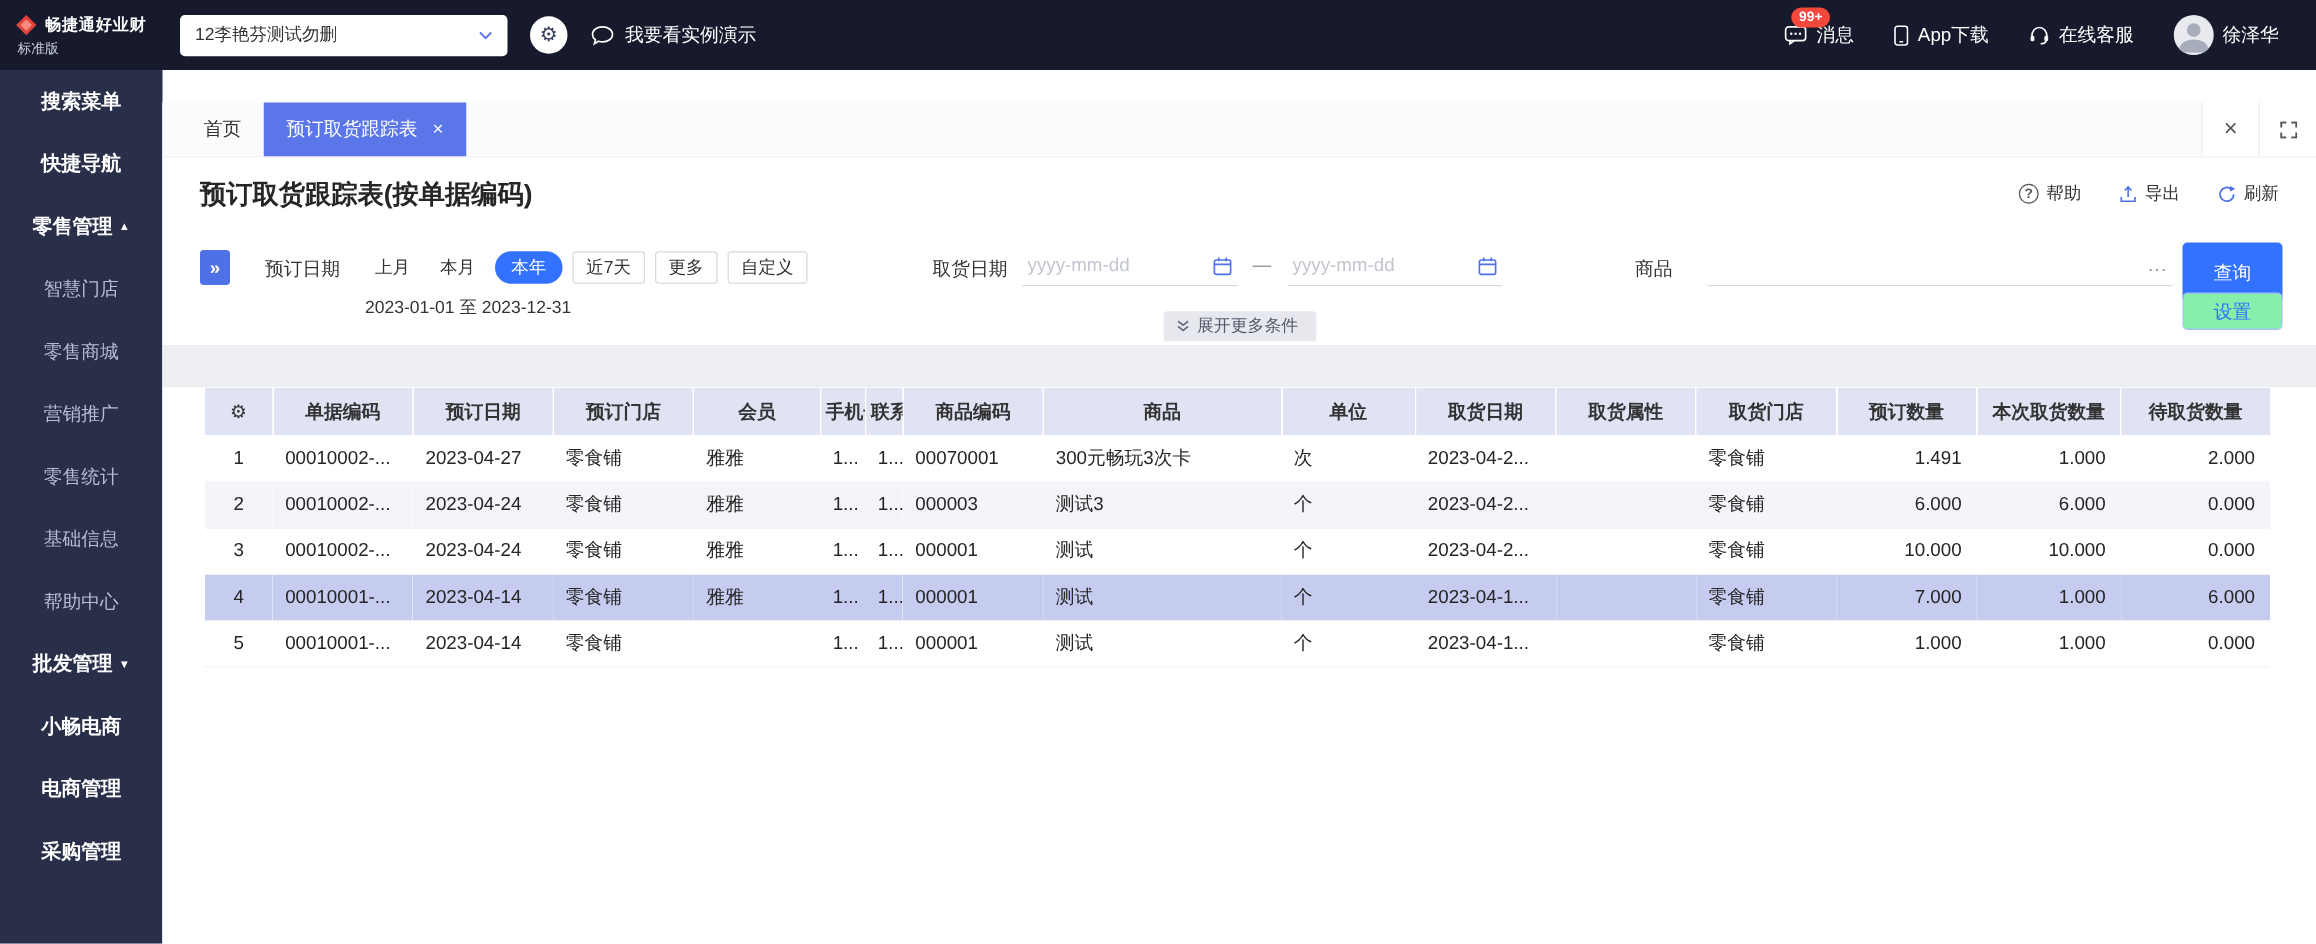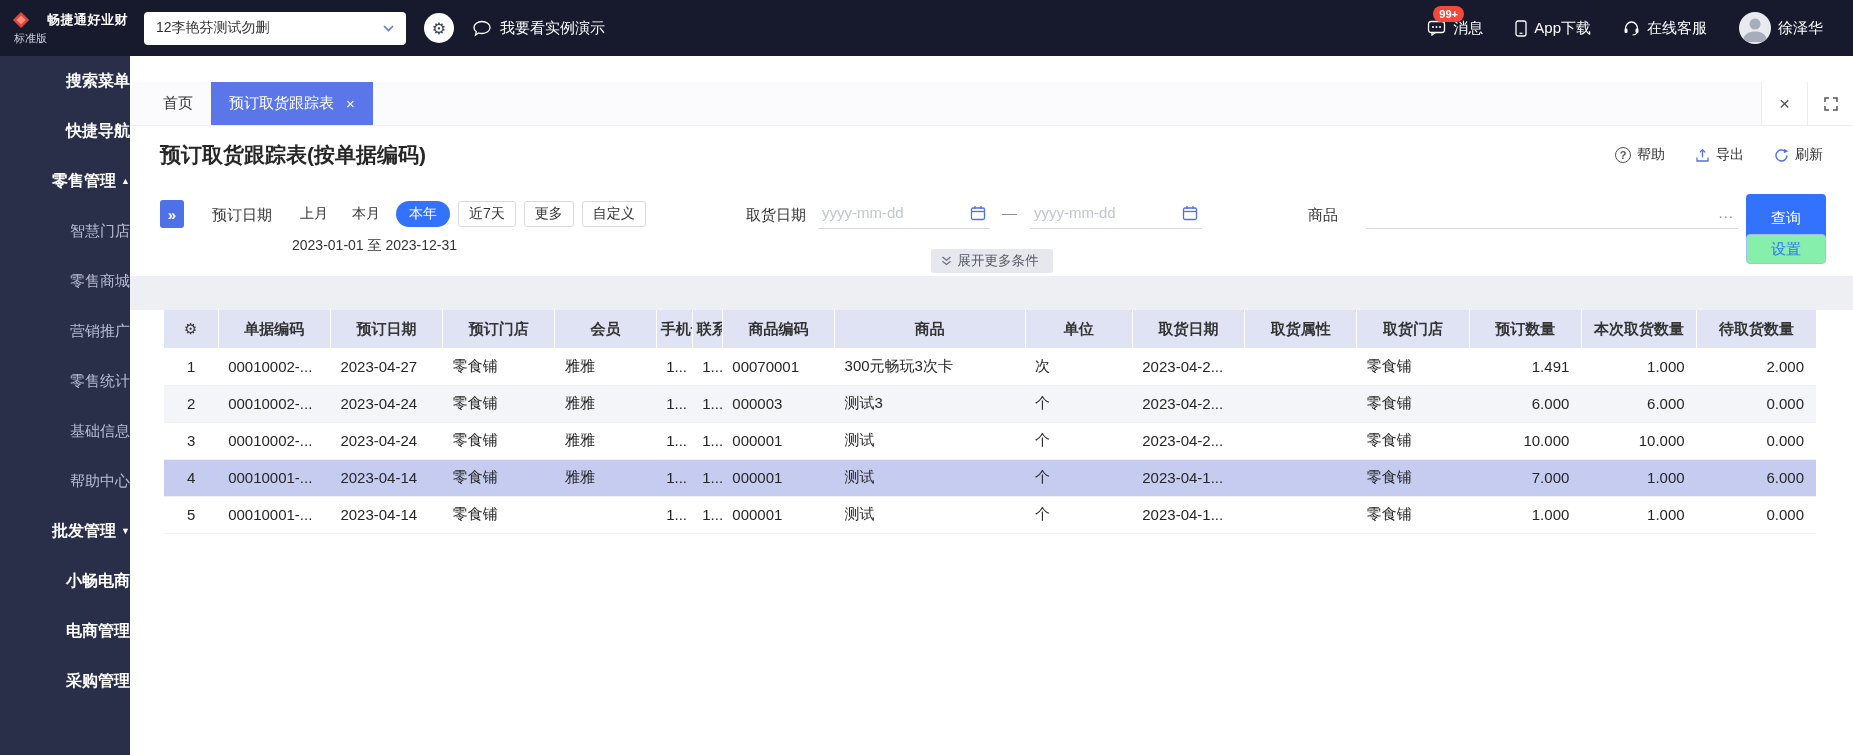--- a/index.html
+++ b/index.html
@@ -3,36 +3,36 @@
 <meta charset="utf-8">
 <style>
   * { margin:0; padding:0; box-sizing:border-box; }
   html,body { width:1853px; height:755px; overflow:hidden; }
   body { font-family:"Liberation Sans","DejaVu Sans",sans-serif; font-size:15px; color:#333; background:#fff; }
   .app { width:1853px; height:755px; display:flex; flex-direction:column; }
 
   
   .topbar { height:56px; background:#161a2c; display:flex; align-items:center; color:#fff; flex:none; }
   .brand { width:130px; flex:none; padding-left:12px; display:flex; flex-direction:column; gap:2px; }
-  .brand-row { display:flex; gap:17px; }
+  .brand-row { display:flex; gap:6px; }
   .brand-name { font-size:13px; font-weight:bold; letter-spacing:.5px; }
   .brand-edition { font-size:11px; color:#c9cede; padding-left:2px; }
   .acct { margin-left:14px; width:262px; height:33px; background:#fff; border-radius:4px; display:flex; align-items:center; justify-content:space-between; padding:0 12px; color:#333; cursor:pointer; }
   .acct-label { font-size:14px; }
   .gear-chip { margin-left:18px; width:30px; height:30px; border-radius:50%; background:#fff; color:#39405c; display:flex; align-items:center; justify-content:center; font-size:16px; cursor:pointer; }
   .demo { margin-left:18px; display:flex; align-items:center; gap:8px; font-size:15px; cursor:pointer; }
   .tb-right { margin-left:auto; display:flex; align-items:center; gap:32px; margin-right:30px; }
   .tb-item { display:flex; align-items:center; gap:7px; font-size:15px; color:#fff; cursor:pointer; position:relative; }
   .badge { position:absolute; top:-13px; left:6px; background:#f5483b; color:#fff; font-size:11px; line-height:14px; padding:1px 6px; border-radius:9px; font-weight:bold; }
   .avatar { width:32px; height:32px; border-radius:50%; background:#e8eaf0; display:flex; align-items:center; justify-content:center; overflow:hidden; }
 
   
   .body-row { flex:1; display:flex; min-height:0; }
   .sidebar { width:130px; flex:none; background:#292e49; display:flex; flex-direction:column; }
-  .snav { height:50px; flex:none; display:flex; align-items:center; justify-content:flex-end; cursor:pointer; font-size:16px; }
+  .snav { height:50px; flex:none; display:flex; align-items:center; justify-content:center; cursor:pointer; font-size:16px; }
   .snav.top { color:#ffffff; font-weight:bold; }
   .snav.sub { color:#b9bdd2; font-weight:normal; font-size:15px; }
   .snav .caret { font-size:9px; margin-left:5px; color:#fff; }
   .snav .caret:empty { display:none; }
 
   .main { flex:1; display:flex; flex-direction:column; min-width:0; background:#fff;margin-top:26px; }
 
   
   .tabbar { height:44px; flex:none; display:flex; align-items:stretch; background:#fbfbfd; border-bottom:1px solid #ededf3; padding-left:15px; }
   .tab { display:flex; align-items:center; padding:0 18px; font-size:15px; color:#333; cursor:pointer; }

